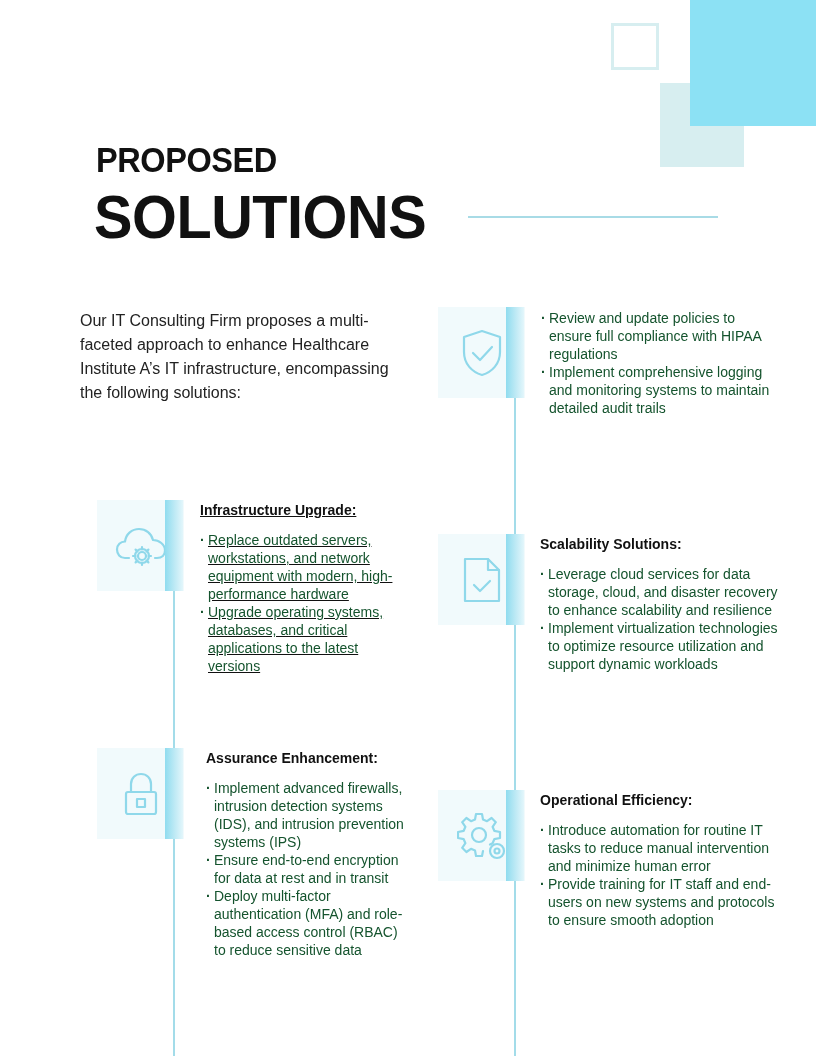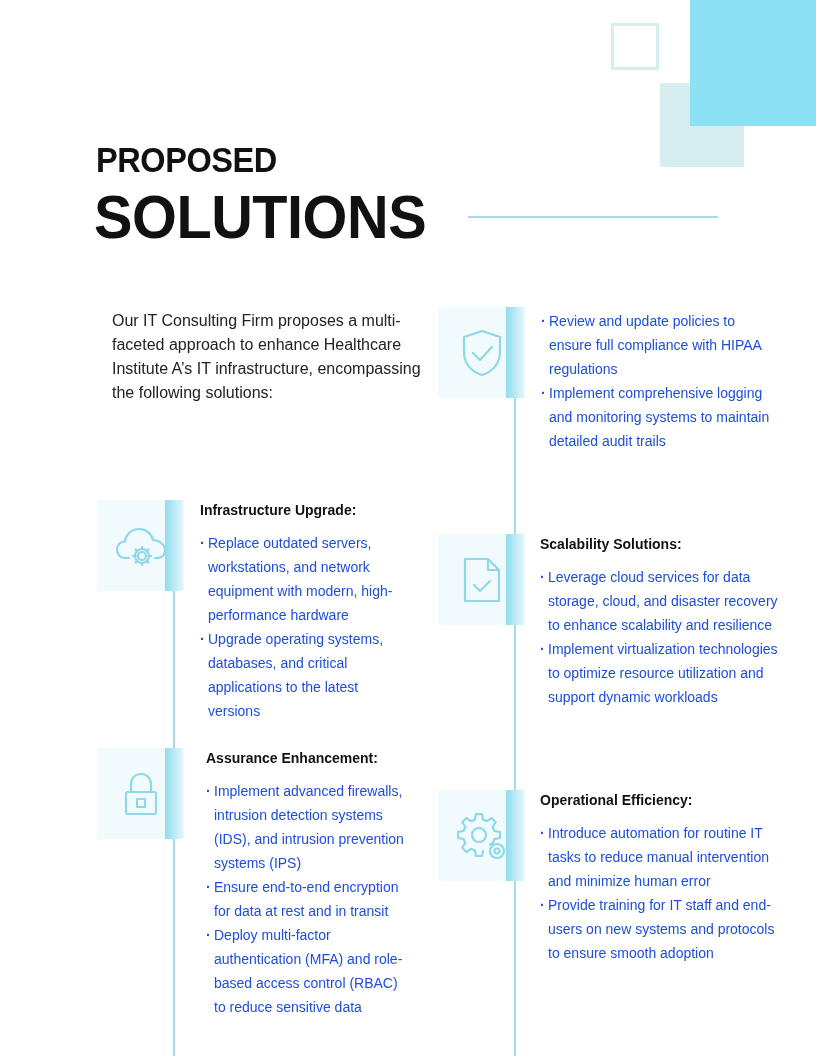--- a/index.html
+++ b/index.html
@@ -8,36 +8,36 @@
 
   .deco { position: absolute; }
   .deco-outline { left: 611px; top: 23px; width: 48px; height: 47px; border: 3px solid #d7eef0; }
   .deco-pale { left: 660px; top: 83px; width: 84px; height: 84px; background: #d7eef0; }
   .deco-blue { left: 690px; top: 0; width: 126px; height: 126px; background: #8ce1f4; }
 
   .title-top { position: absolute; left: 96px; top: 140px; font-size: 35px; font-weight: bold; letter-spacing: -0.5px; transform: scaleX(0.93); transform-origin: left; }
   .title-main { position: absolute; left: 94px; top: 181px; font-size: 62px; font-weight: bold; letter-spacing: -0.5px; transform: scaleX(0.93); transform-origin: left; }
   .title-rule { position: absolute; left: 468px; top: 216px; width: 250px; height: 2px; background: #a8dbe6; }
 
-  .intro { position: absolute; left: 112px; top: 309px; width: 310px; font-size: 16px; line-height: 24px; color: #222; }
+  .intro { position: absolute; left: 80px; top: 309px; width: 310px; font-size: 16px; line-height: 24px; color: #222; }
 
   .vline { position: absolute; width: 2px; background: #a3dce9; }
   .vline-left-top { left: 173px; top: 591px; height: 157px; }
   .vline-left-bottom { left: 173px; top: 839px; height: 217px; }
   .vline-right-b { left: 514px; top: 398px; height: 136px; }
   .vline-right-c { left: 514px; top: 625px; height: 165px; }
   .vline-right-d { left: 514px; top: 881px; height: 175px; }
 
   .iconbox { position: absolute; width: 87px; height: 91px; background: #f1fafc; display: flex; align-items: center; justify-content: center; }
   .iconbar { position: absolute; width: 18px; height: 91px; background: linear-gradient(to right, #8fdcef 0%, #bfeaf5 55%, #e3f6fb 100%); }
 
   .card { position: absolute; width: 240px; }
   .card h3 { font-size: 14px; font-weight: bold; color: #111; margin-bottom: 12px; line-height: 18px; }
   .card ul { list-style: none; }
-  .card li { position: relative; padding-left: 8px; font-size: 14px; line-height: 24px; color: #1d4ed8; }
+  .card li { position: relative; padding-left: 8px; font-size: 14px; line-height: 18px; color: #14532d; }
   .card li::before { content: "·"; position: absolute; left: 0; top: 0; font-weight: bold; }
 
   svg { display: block; }
 </style>
 </head>
 <body>
 
 <div class="deco deco-outline"></div>
 <div class="deco deco-pale"></div>
 <div class="deco deco-blue"></div>
@@ -74,21 +74,21 @@
   <span>
     <svg width="52" height="44" viewBox="0 0 52 44" fill="none" stroke="#8fd8ea" stroke-width="2.2" stroke-linejoin="round" stroke-linecap="round">
       <path d="M14 34 H10 C5 34 2 30 2 25.5 C2 21 5.5 17.5 10 17.5 C11 10 17 5 24 5 C31 5 36.5 9.5 38 16 C44 16 50 20.5 50 26.5 C50 31 47 34 42 34 H40"></path>
       <circle cx="27" cy="32" r="4"></circle>
       <path d="M27 23 V25.5 M27 38.5 V41 M18 32 H20.5 M33.5 32 H36 M20.6 25.6 L22.4 27.4 M31.6 36.6 L33.4 38.4 M20.6 38.4 L22.4 36.6 M31.6 27.4 L33.4 25.6"></path>
       <circle cx="27" cy="32" r="7"></circle>
     </svg>
   </span>
 </div>
 <div class="iconbar" style="left:165px; top:500px;"></div>
-<div class="card" style="left:200px; top:501px; width:205px;">
+<div class="card" style="left:200px; top:501px; width:205px;text-decoration:underline;">
   <h3>Infrastructure Upgrade:</h3>
   <ul>
     <li>Replace outdated servers, workstations, and network equipment with modern, high-performance hardware</li>
     <li>Upgrade operating systems, databases, and critical applications to the latest versions</li>
   </ul>
 </div>
 
 <div class="iconbox" style="left:438px; top:534px;">
   <span>
     <svg width="40" height="48" viewBox="0 0 40 48" fill="none" stroke="#8fd8ea" stroke-width="2.2" stroke-linejoin="round" stroke-linecap="round">

